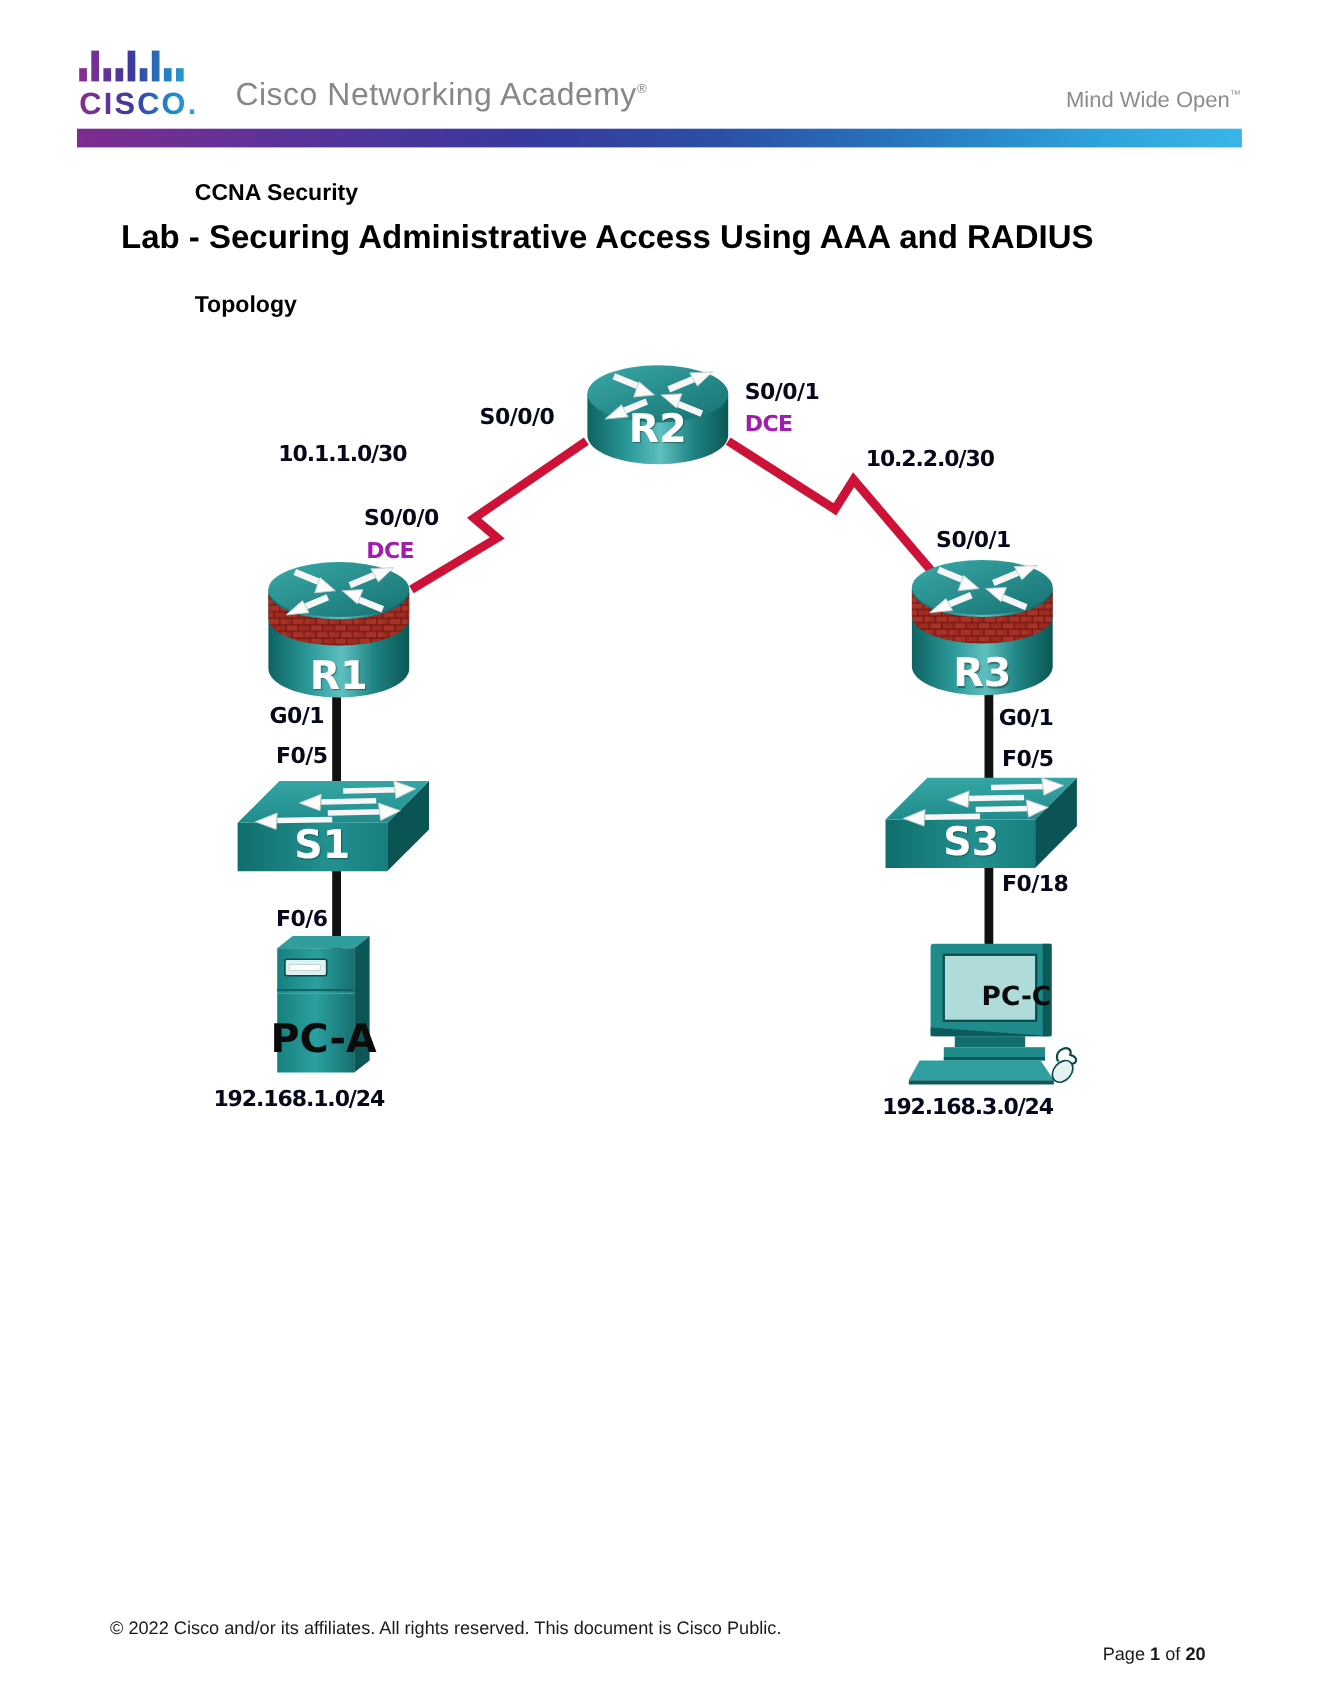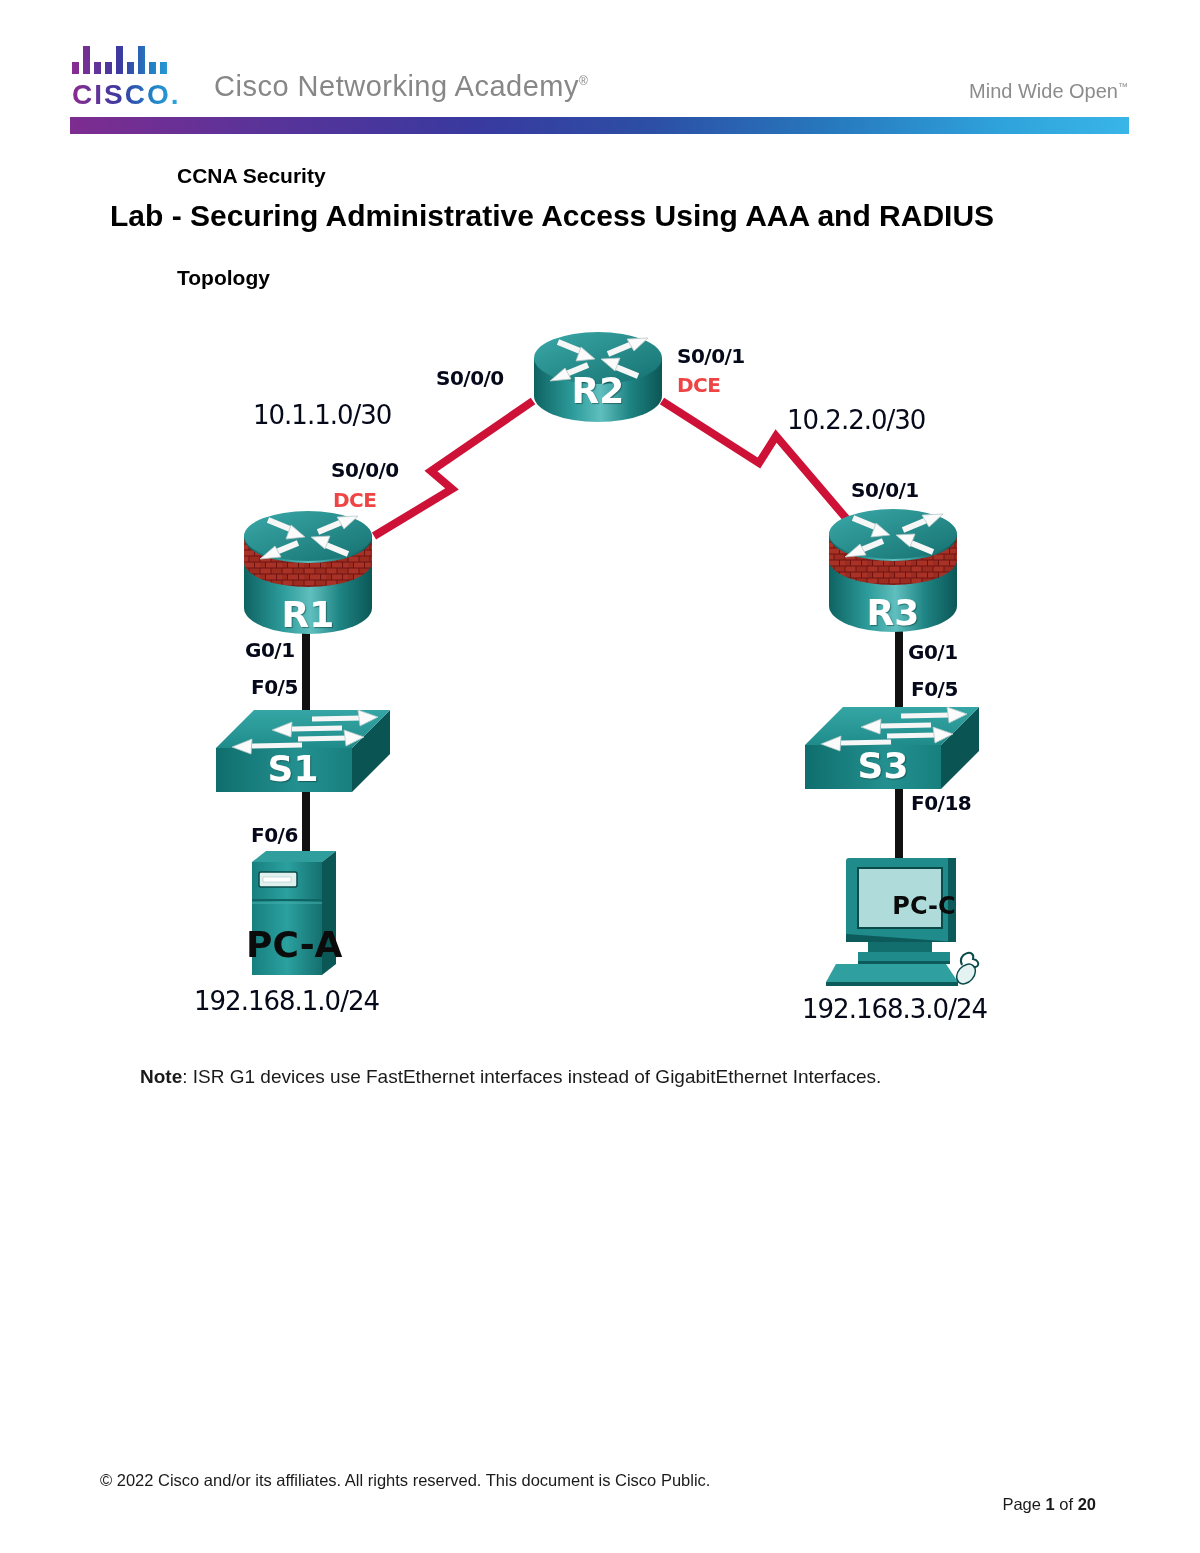--- a/index.html
+++ b/index.html
@@ -17,23 +17,23 @@
   .course{left:177px;top:164px;font-size:21px;font-weight:bold;}
   .title{left:110px;top:199px;font-size:30px;font-weight:bold;white-space:nowrap;}
   .section{left:177px;top:266px;font-size:21px;font-weight:bold;}
   .note{left:140px;top:1066px;font-size:19px;color:#1a1a1a;}
   
   .footer-left{left:100px;top:1471px;font-size:16.5px;color:#1a1a1a;}
   .footer-right{right:104px;top:1495px;font-size:16.5px;color:#1a1a1a;white-space:nowrap;}
   
   .iflabel{position:absolute;font-family:"DejaVu Sans",sans-serif;font-weight:bold;
            font-size:20px;color:#05091a;white-space:nowrap;letter-spacing:-.5px;}
-  .subnet{position:absolute;font-family:"DejaVu Sans",sans-serif;font-weight:normal;
-          font-size:26px;color:#05091a;white-space:nowrap;letter-spacing:-1px;}
-  .dce{color:#ef4444;}
+  .subnet{position:absolute;font-family:"DejaVu Sans",sans-serif;font-weight:bold;
+          font-size:20px;color:#05091a;white-space:nowrap;letter-spacing:-1px;}
+  .dce{color:#a21caf;}
   .devlabel{position:absolute;font-family:"DejaVu Sans",sans-serif;font-weight:bold;
             font-size:36px;color:#fff;width:90px;text-align:center;
             text-shadow:1px 1px 1px rgba(0,40,40,.45);white-space:nowrap;}
   .devlabel.dark{color:#0b0b0b;text-shadow:none;}
   .pcc-label{font-size:24px;padding-left:32px;}
 </style>
 </head>
 <body>
 
 <div id="page">
@@ -232,22 +232,19 @@
     <div class="iflabel" style="left:251px;top:823px">F0/6</div>
 
     <div class="iflabel" style="left:908px;top:640px">G0/1</div>
     <div class="iflabel" style="left:911px;top:677px">F0/5</div>
     <div class="iflabel" style="left:911px;top:791px">F0/18</div>
 
     <div class="subnet" style="left:194px;top:986px">192.168.1.0/24</div>
     <div class="subnet" style="left:802px;top:994px">192.168.3.0/24</div>
   </div>
 
-  <div class="abs note">
-    <b>Note</b><span>: ISR G1 devices use FastEthernet interfaces instead of GigabitEthernet Interfaces.</span>
-  </div>
 
   <div class="abs footer-left">© 2022 Cisco and/or its affiliates. All rights reserved. This document is Cisco Public.</div>
   <div class="abs footer-right">
     <span>Page </span><b>1</b><span> of </span><b>20</b>
   </div>
 
 </div>
 
 </body></html>

